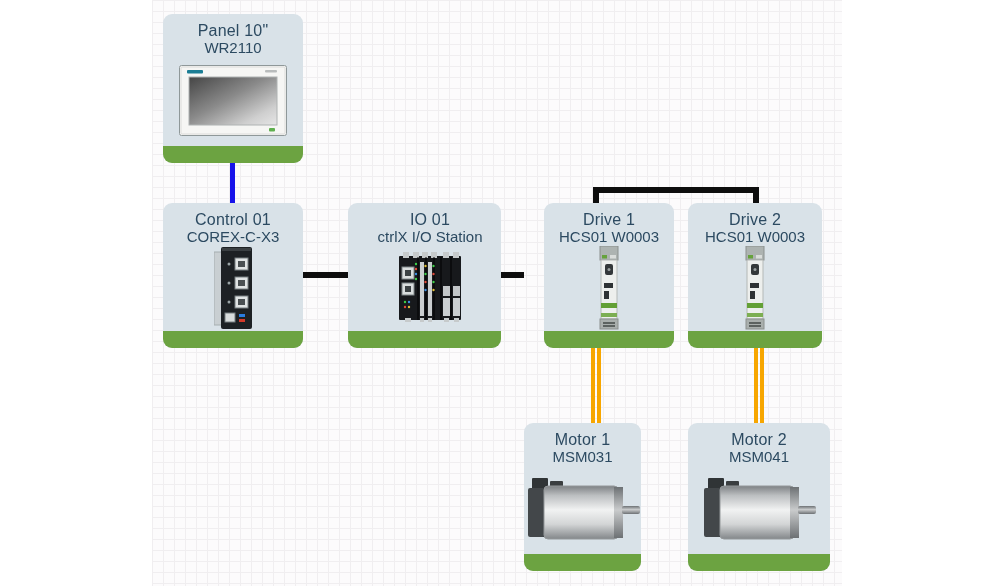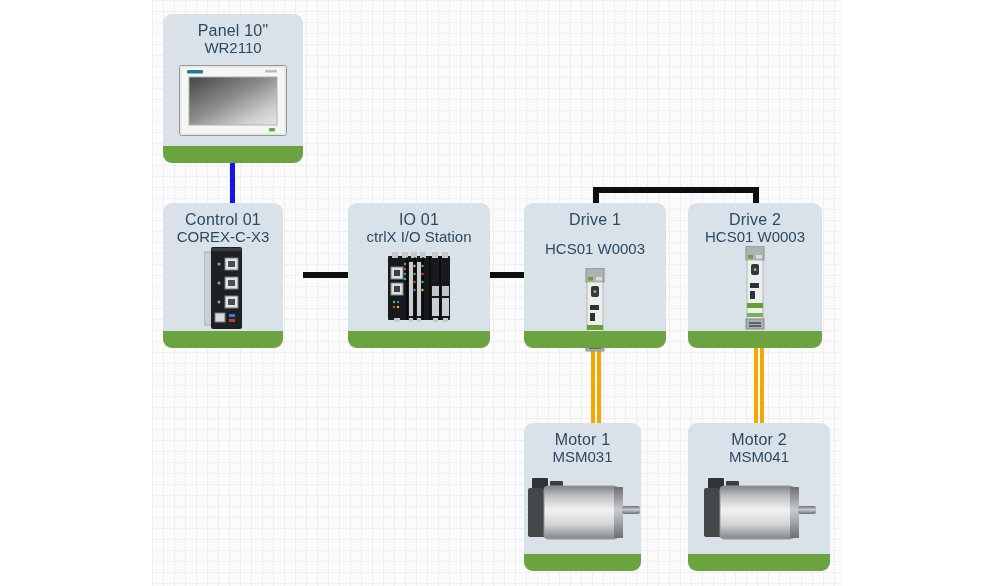--- a/index.html
+++ b/index.html
@@ -84,21 +84,21 @@
         <rect x="2" y="2" width="104" height="67" rx="1" fill="none" stroke="#dcdcda"></rect>
         <rect x="10" y="12" width="88" height="48" fill="url(#scr)" stroke="#aeb2b2"></rect>
         <rect x="8" y="5" width="16" height="3.5" rx="1" fill="#1b7d94"></rect>
         <rect x="86" y="5" width="12" height="2.5" rx="1" fill="#b9bcbc"></rect>
         <rect x="90" y="63" width="6" height="3.5" rx="1" fill="#5faf4e"></rect>
       </svg>
     </div>
     <div class="node-footer"></div>
   </div>
 
-  <div class="node" style="left:163px; top:203px; width:120px; height:145px;text-align:right;">
+  <div class="node" style="left:163px; top:203px; width:140px; height:145px;text-align:right;">
     <div class="node-title">Control 01</div>
     <div class="node-subtitle">COREX-C-X3</div>
     <div class="device">
       <svg width="38" height="82" viewBox="0 0 38 82">
         <rect x="0" y="5" width="8" height="73" fill="#c9cfd2" stroke="#a6aeb0"></rect>
         <rect x="7" y="0" width="31" height="82" rx="2" fill="#1d2124"></rect>
         <rect x="8" y="1" width="29" height="3" fill="#3a3f42"></rect>
         <rect x="21" y="11" width="13" height="12" fill="#e0e4e4" stroke="#767e80"></rect>
         <rect x="24" y="14" width="7" height="6" fill="#4a5052"></rect>
         <rect x="21" y="30" width="13" height="12" fill="#e0e4e4" stroke="#767e80"></rect>
@@ -109,21 +109,21 @@
         <circle cx="15" cy="36" r="1.5" fill="#9aa4a6"></circle>
         <circle cx="15" cy="55" r="1.5" fill="#9aa4a6"></circle>
         <rect x="11" y="66" width="10" height="9" fill="#d8dcdc" stroke="#767e80"></rect>
         <rect x="25" y="67" width="6" height="3" fill="#2a7de1"></rect>
         <rect x="25" y="72" width="6" height="3" fill="#d43a2a"></rect>
       </svg>
     </div>
     <div class="node-footer"></div>
   </div>
 
-  <div class="node" style="left:348px; top:203px; width:142px; height:145px;">
+  <div class="node" style="left:348px; top:203px; width:142px; height:145px;padding-left:11px;">
     <div class="node-title">IO 01</div>
     <div class="node-subtitle">ctrlX I/O Station</div>
     <div class="device">
       <svg width="62" height="72" viewBox="0 0 62 72">
         <rect x="0" y="4" width="62" height="64" rx="1" fill="#17191c"></rect>
         <g fill="#c6cacb">
           <rect x="4" y="0" width="6" height="6"></rect>
             <rect x="14" y="0" width="6" height="6"></rect>
           <rect x="23" y="0" width="6" height="6"></rect>
             <rect x="32" y="0" width="6" height="6"></rect>
@@ -170,21 +170,21 @@
             <rect x="21" y="66" width="4" height="4"></rect>
           <rect x="29" y="66" width="4" height="4"></rect>
             <rect x="45" y="66" width="5" height="4"></rect>
           <rect x="55" y="66" width="5" height="4"></rect>
         </g>
       </svg>
     </div>
     <div class="node-footer"></div>
   </div>
 
-  <div class="node" style="left:524px; top:203px; width:142px; height:145px;gap:12px;">
+  <div class="node" style="left:544px; top:203px; width:130px; height:145px;">
     <div class="node-title">Drive 1</div>
     <div class="node-subtitle">HCS01 W0003</div>
     <div class="device">
       <svg width="22" height="84" viewBox="0 0 22 84">
         <rect x="2" y="0" width="18" height="14" fill="#adb3b1" stroke="#8b908e"></rect>
         <rect x="4" y="9" width="5" height="3.5" fill="#66a23c"></rect>
         <rect x="12" y="9" width="6" height="3.5" fill="#dadddb"></rect>
         <rect x="3" y="14" width="16" height="59" fill="#edefed" stroke="#b4b8b6"></rect>
         <rect x="7" y="18" width="8" height="11" rx="2" fill="#34383a"></rect>
         <circle cx="11" cy="23.5" r="1.5" fill="#9aa0a0"></circle>

